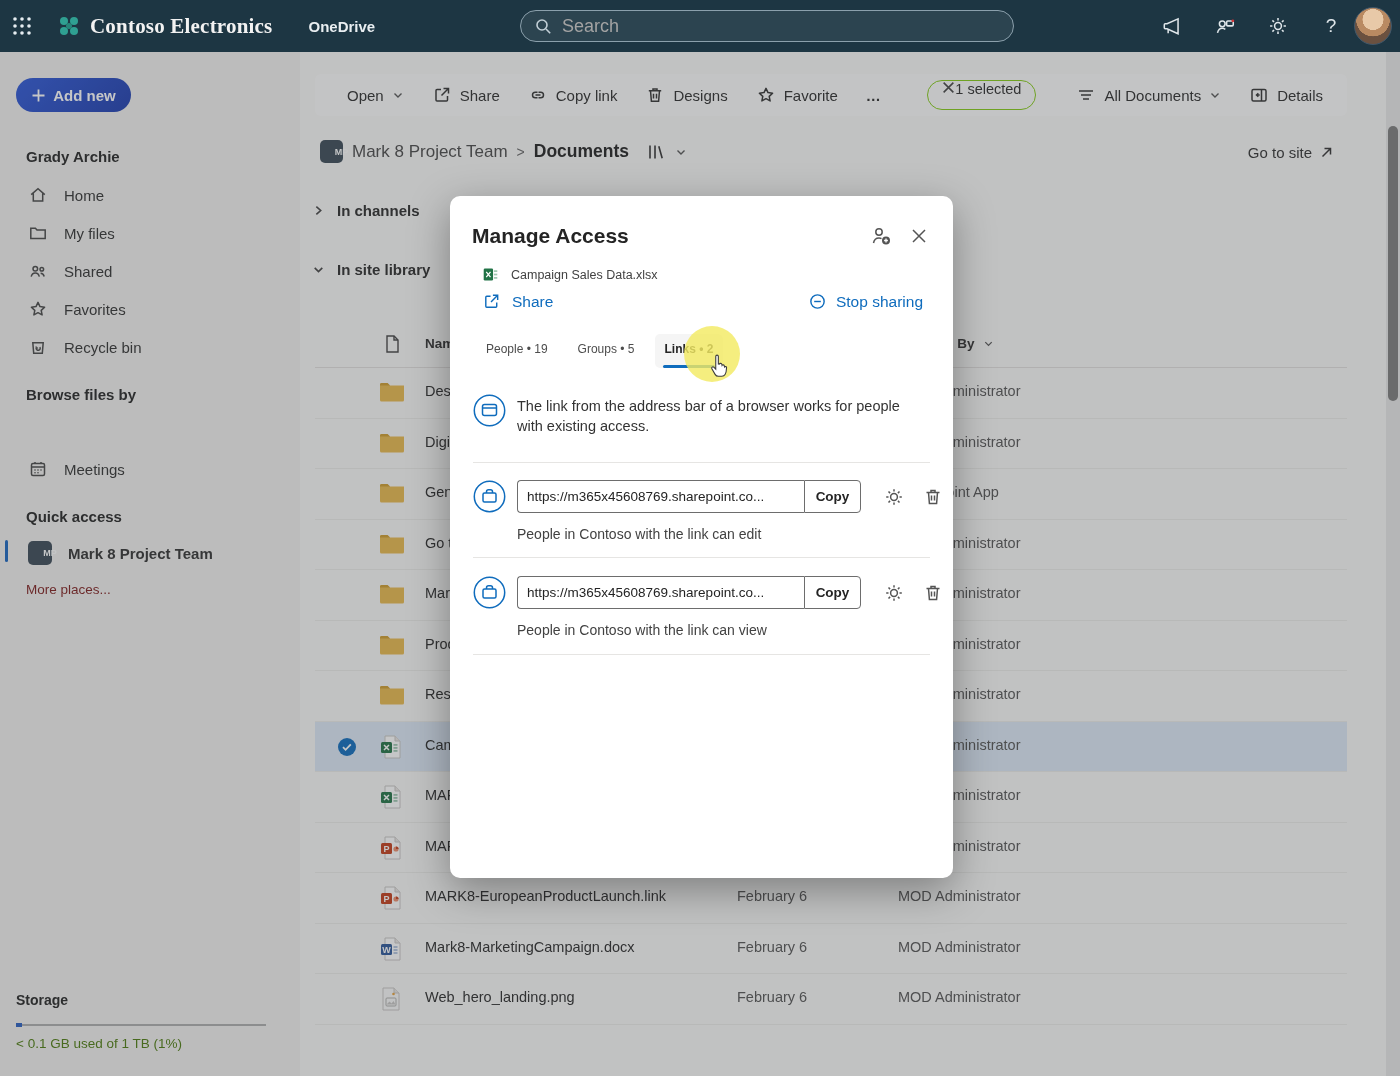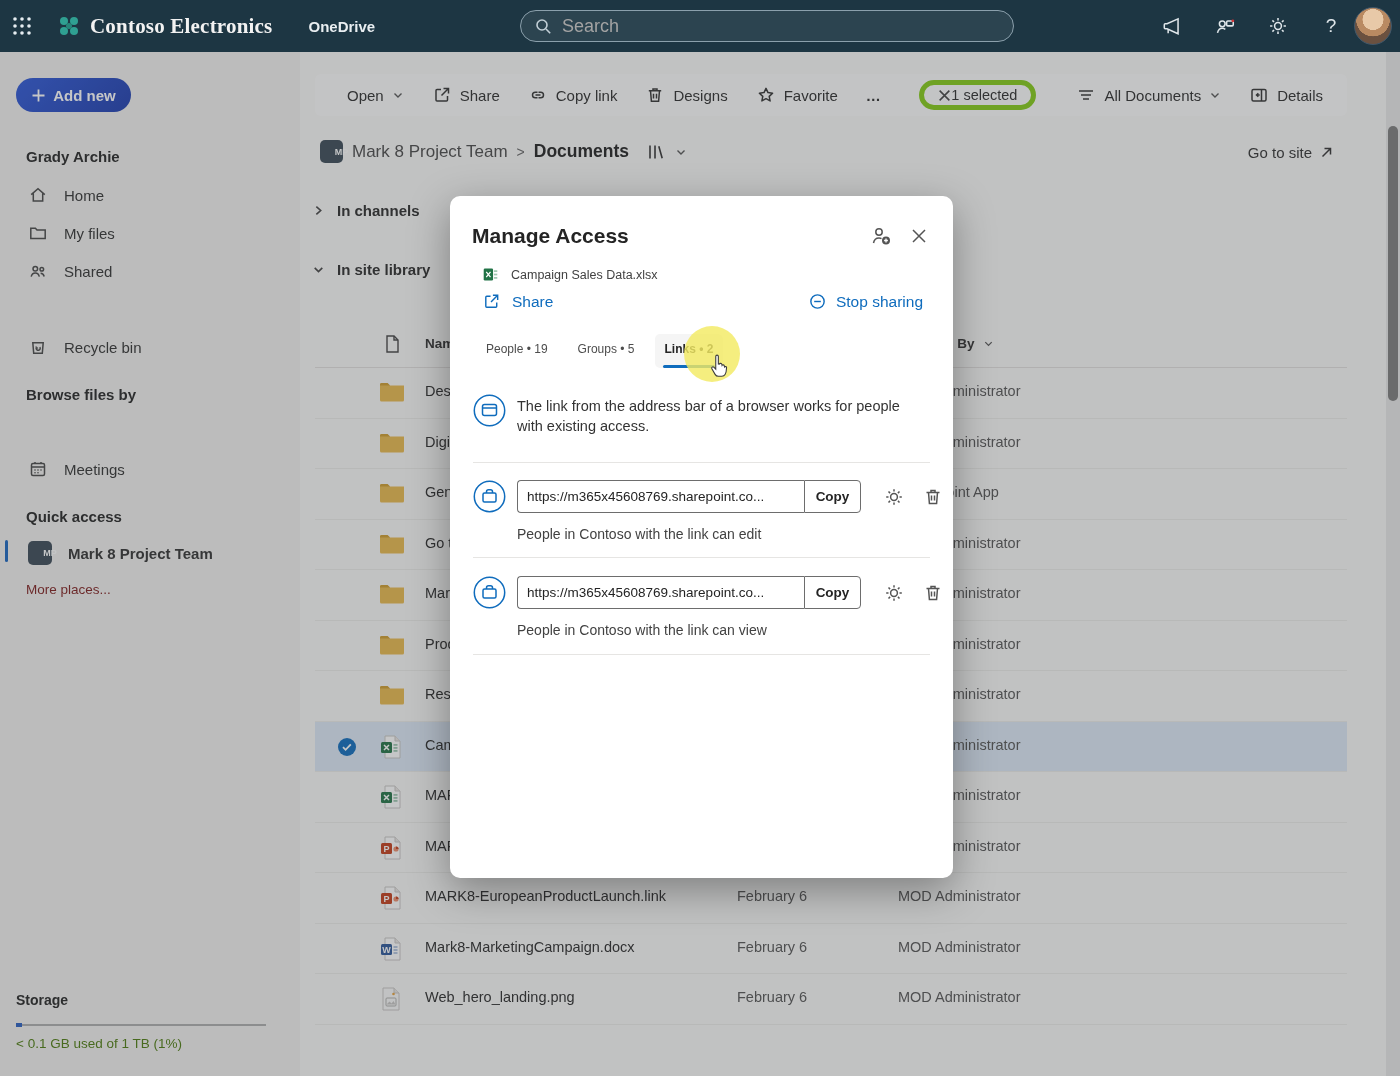--- a/index.html
+++ b/index.html
@@ -37,21 +37,21 @@
   .storage-bar { position:absolute; left:16px; top:972px; width:250px; height:2px; background:#aeaeae; }
   .storage-bar i { position:absolute; left:0; top:-1px; width:6px; height:4px; background:#2a5fc0; display:block; }
   .storage-txt { position:absolute; left:16px; top:984px; font-size:13.5px; color:#4d7c0f; cursor:pointer; }
 
   
   .main { position:absolute; left:300px; top:52px; right:14px; bottom:0; }
   .cmdbar { position:absolute; left:15px; top:22px; width:1032px; height:42px; background:#fdfdfd; border-radius:6px; display:flex; align-items:center; }
   .cmd { display:flex; align-items:center; gap:8px; font-size:15px; color:#2d2d2d; cursor:pointer; padding:0 14px; height:42px; }
   .cmd .ci { width:20px; height:20px; color:#333; }
   .cmd-right { margin-left:auto; display:flex; align-items:center; }
-  .selpill { display:flex; align-items:center; gap:0; border:5px solid #84cc16; border-radius:16px; height:30px; padding:0 14px; font-size:14.5px; color:#2d2d2d; cursor:pointer; margin-right:26px; }
+  .selpill { display:flex; gap:0; border:1px solid #84cc16; border-radius:16px; height:30px; padding:0 14px; font-size:14.5px; color:#2d2d2d; cursor:pointer; margin-right:26px; }
   .crumbs { position:absolute; left:20px; top:88px; display:flex; align-items:center; gap:9px; }
   .crumb-team { font-size:17px; color:#4a4a4a; cursor:pointer; }
   .crumb-sep { font-size:14px; color:#666; }
   .crumb-cur { font-size:17.5px; font-weight:700; color:#222; cursor:pointer; }
   .gotosite { position:absolute; right:52px; top:92px; font-size:15px; color:#333; cursor:pointer; display:flex; gap:7px; align-items:center; }
   .grp { position:absolute; left:12px; display:flex; align-items:center; gap:12px; font-size:15px; font-weight:700; color:#2b2b2b; cursor:pointer; }
 
   
   .thead { position:absolute; left:15px; top:268px; width:1032px; height:48px; display:flex; align-items:center; font-size:13.5px; font-weight:700; color:#333; border-bottom:1px solid #e2e0de; }
   .th-doc { position:absolute; left:68px; width:18px; }
@@ -185,20 +185,26 @@
     <span>My files</span>
   </div>
   <div class="nav-item" style="top:200px;">
     <svg class="ni" viewBox="0 0 20 20" fill="none" stroke="currentColor" stroke-width="1.5">
         <circle cx="7.3" cy="7.7" r="2.3"></circle>
         <circle cx="13.8" cy="8.3" r="1.8"></circle>
         <path d="M3.2 15.7c.5-2.5 2-3.8 4.1-3.8 2 0 3.5 1.3 4 3.8M12.6 12.2c1.8.1 3.1 1.3 3.6 3.3"></path>
       </svg>
     <span>Shared</span>
   </div>
+  <div class="nav-item" style="top:238px;">
+    <svg class="ni" viewBox="0 0 20 20" fill="none" stroke="currentColor" stroke-width="1.5">
+        <path d="M10 3.4l2 4.2 4.6.6-3.4 3.2.9 4.5L10 13.7l-4.1 2.2.9-4.5-3.4-3.2 4.6-.6z" stroke-linejoin="round"></path>
+      </svg>
+    <span>Favorites</span>
+  </div>
   <div class="nav-item" style="top:276px;">
     <svg class="ni" viewBox="0 0 20 20" fill="none" stroke="currentColor" stroke-width="1.5">
         <path d="M4.8 5.8h10.4l-.9 10.4H5.7z"></path>
         <path d="M8.2 11.2a2 2 0 103.6-1.1"></path>
         <path d="M8 9.4l.3 1.9 1.8-.4" stroke-width="1.2"></path>
       </svg>
     <span>Recycle bin</span>
   </div>
 
   <div class="sec-h" style="top:334px;">Browse files by</div>

